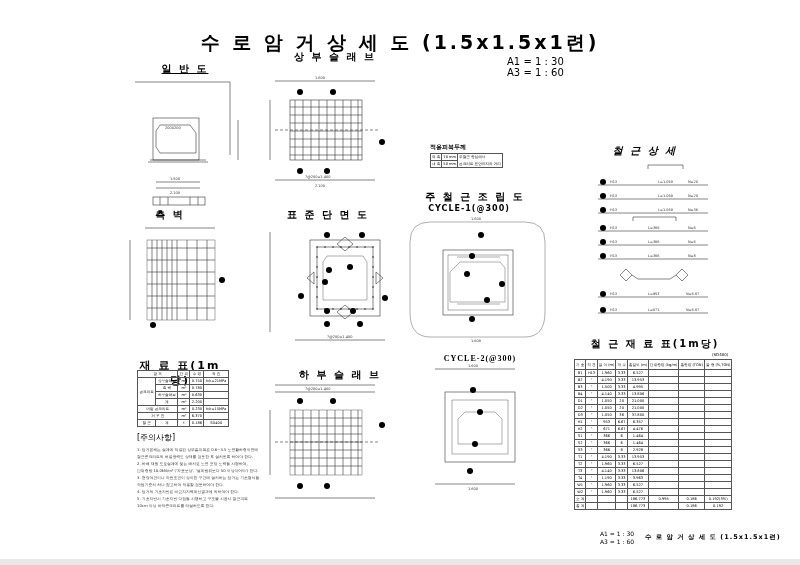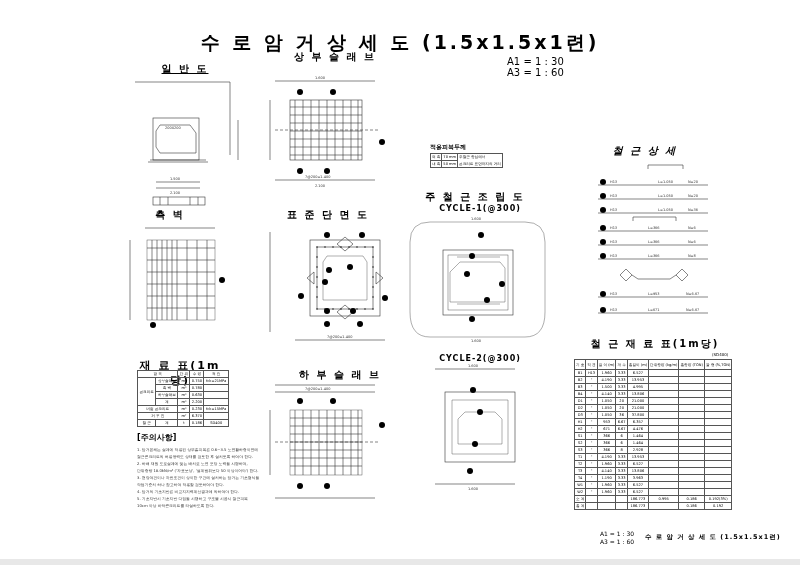--- a/index.html
+++ b/index.html
@@ -11,41 +11,41 @@
   .sub-title{font-size:8px;font-weight:bold;letter-spacing:1px;text-align:center;}
   svg{position:absolute;overflow:visible;}
   svg line, svg rect, svg path, svg polyline, svg polygon{stroke:#333;fill:none;stroke-width:0.6;}
   .thin{stroke-width:0.4 !important;}
   .dash{stroke-dasharray:3 2;}
   .dot{fill:#222 !important;stroke:none !important;}
   .tiny{font-size:3.5px;fill:#333;font-family:"DejaVu Sans",sans-serif;}
   table.t{border-collapse:collapse;font-size:3.6px;position:absolute;}
   table.t td{border:0.5px solid #555;padding:0 1px;height:6px;text-align:center;white-space:nowrap;}
   .notes{font-size:3.8px;line-height:7px;color:#333;}
-  .notes-title{font-size:8px;font-weight:bold;}
+  .notes-title{font-size:8px;font-weight:normal;}
   .bottom-bar{left:0;top:559px;width:800px;height:6px;background:#e8e8e8;}
 </style>
 </head>
 <body>
 
 <div class="abs main-title">수 로 암 거 상 세 도 (1.5x1.5x1련)</div>
 <div class="abs scale" style="left:507px;top:56px;">
   <div>A1 = 1 : 30</div>
   <div>A3 = 1 : 60</div>
 </div>
 
 <div class="abs sect-title" style="left:140px;top:62px;width:90px;text-decoration:underline;">일 반 도</div>
 <div class="abs sect-title" style="left:290px;top:50px;width:90px;">상 부 슬 래 브</div>
 <div class="abs sect-title" style="left:140px;top:208px;width:60px;">측 벽</div>
 <div class="abs sect-title" style="left:278px;top:208px;width:100px;">표 준 단 면 도</div>
 <div class="abs sect-title" style="left:290px;top:368px;width:100px;">하 부 슬 래 브</div>
 <div class="abs sect-title" style="left:600px;top:144px;width:90px;font-style:italic;">철 근 상 세</div>
 <div class="abs sect-title" style="left:420px;top:190px;width:110px;">주 철 근 조 립 도</div>
-<div class="abs sub-title" style="left:425px;top:204px;width:110px;">CYCLE-1(@300)</div>
-<div class="abs sub-title" style="left:425px;top:354px;width:110px;">CYCLE-2(@300)</div>
+<div class="abs sub-title" style="left:414px;top:204px;width:110px;">CYCLE-1(@300)</div>
+<div class="abs sub-title" style="left:425px;top:354px;width:110px;font-family:Liberation Serif, serif;">CYCLE-2(@300)</div>
 <div class="abs sect-title" style="left:130px;top:358px;width:100px;font-size:11px;">재 료 표(1m당)</div>
 <div class="abs sect-title" style="left:590px;top:337px;width:130px;">철 근 재 료 표(1m당)</div>
 
 <svg style="left:130px;top:75px;" width="120" height="140">
   <line x1="5" y1="7" x2="100" y2="7"></line>
   <line x1="100" y1="7" x2="100" y2="80"></line>
   <rect x="23" y="43" width="46" height="42"></rect>
   <polygon points="30,50 60,50 66,58 66,78 30,78 26,72 26,56"></polygon>
   <line x1="18" y1="87" x2="78" y2="87"></line>
   <line x1="20" y1="85" x2="76" y2="85"></line>

